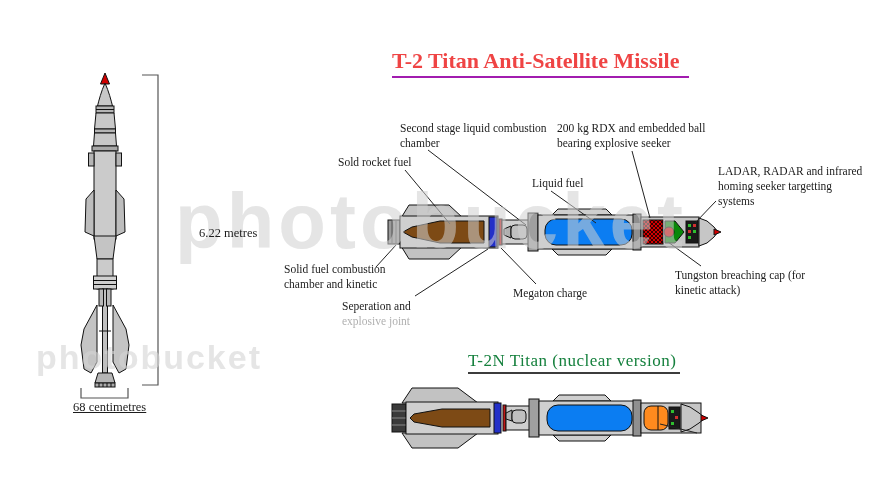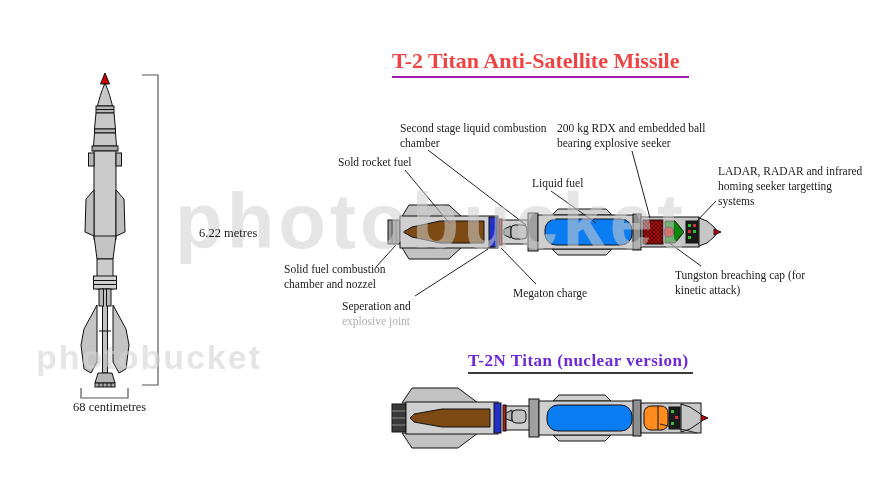--- a/index.html
+++ b/index.html
@@ -7,37 +7,37 @@
           font-family:"Liberation Serif",serif;}
   svg{position:absolute;left:0;top:0;z-index:1;}
   .watermark{position:absolute;z-index:2;font-family:"Liberation Sans",sans-serif;
              font-weight:700;color:rgba(208,208,208,0.55);pointer-events:none;}
   .wm1{left:175px;top:176px;font-size:78px;letter-spacing:4px;}
   .wm2{left:36px;top:338px;font-size:34px;letter-spacing:2px;color:rgba(212,212,212,0.6);}
   .page-title{position:absolute;left:392px;top:48px;z-index:3;margin:0;
               font-size:22px;font-weight:bold;color:#ef4444;white-space:nowrap;
               border-bottom:2px solid #a21caf;padding:0 10px 2px 0;}
   .subtitle{position:absolute;left:468px;top:351px;z-index:3;margin:0;
-            font-size:17px;font-weight:bold;letter-spacing:0.5px;color:#6d28d9;
+            font-size:17px;font-weight:normal;letter-spacing:0.5px;color:#15803d;
             white-space:nowrap;border-bottom:2px solid #3c3c3c;padding:0 4px 1px 0;}
   .lbl{position:absolute;z-index:3;font-size:11.5px;line-height:15px;color:#1c1c1c;
        white-space:nowrap;}
   .lbl .muted{color:#b0b0b0;}
   .lbl-second-stage{left:400px;top:121px;}
   .lbl-rdx{left:557px;top:121px;}
   .lbl-sold{left:338px;top:155px;}
   .lbl-liquid{left:532px;top:176px;}
   .lbl-ladar{left:718px;top:164px;}
   .lbl-tungsten{left:675px;top:268px;}
   .lbl-chamber{left:272px;top:262px;margin-left:12px;}
   .lbl-seperation{left:342px;top:299px;}
   .lbl-ignition{left:513px;top:286px;}
   .lbl-m20{left:700px;top:433px;}
   .lbl-height{left:163px;top:226px;font-size:12.5px;margin-left:36px;}
-  .lbl-width{left:73px;top:400px;font-size:12.5px;}
+  .lbl-width{left:73px;top:400px;font-size:12.5px;text-decoration:underline;}
 </style>
 </head>
 <body>
 
 <div class="canvas">
 
 <svg width="871" height="477" viewBox="0 0 871 477">
   <defs>
     <pattern id="hatch" width="4" height="4" patternUnits="userSpaceOnUse">
       <rect width="4" height="4" fill="#d40000"></rect>
@@ -187,21 +187,21 @@
     <div>LADAR, RADAR and infrared</div>
     <div>homing seeker targetting</div>
     <div>systems</div>
   </div>
   <div class="lbl lbl-tungsten">
     <div>Tungston breaching cap (for</div>
     <div>kinetic attack)</div>
   </div>
   <div class="lbl lbl-chamber">
     <div>Solid fuel combustion</div>
-    <div>chamber and nozzel</div>
+    <div>chamber and kinetic</div>
   </div>
   <div class="lbl lbl-seperation">
     <div>Seperation and</div>
     <div class="muted">explosive joint</div>
   </div>
   <div class="lbl lbl-ignition">
     <div>Megaton charge</div>
   </div>
   <div class="lbl lbl-height">6.22 metres</div>
   <div class="lbl lbl-width">68 centimetres</div>

